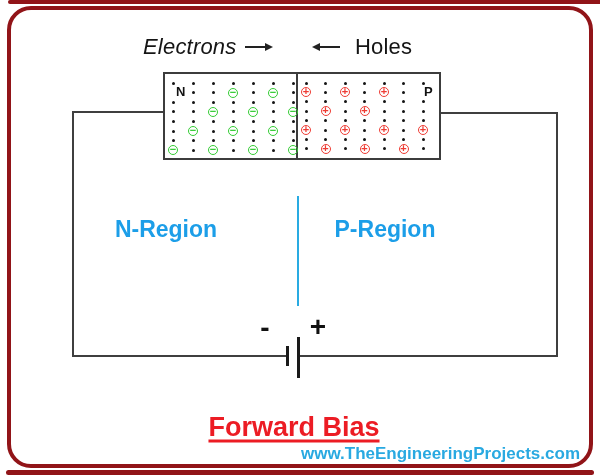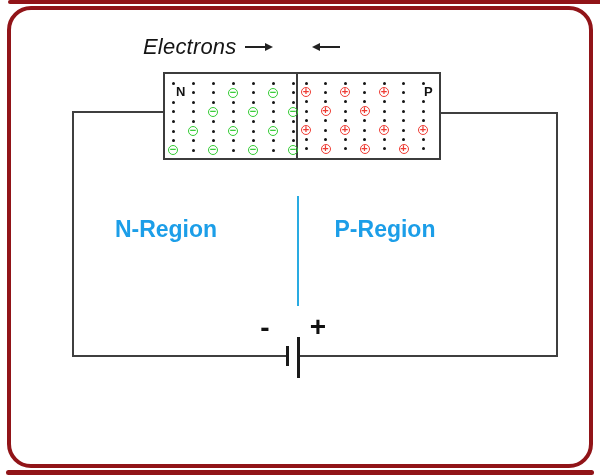--- a/index.html
+++ b/index.html
@@ -50,20 +50,21 @@
 
 <div id="stage">
 
   <div class="abs" id="top-bar"></div>
   <div class="abs" id="frame"></div>
   <div class="abs" id="bottom-bar"></div>
 
   <div class="abs carrier-label" style="left:143px;font-style:italic;">Electrons</div>
   <div class="abs arrow" id="arrow-right" style="left:245px;"></div>
   <div class="abs arrow" id="arrow-left" style="left:314px;"></div>
+  <div class="abs carrier-label" style="left:355px;">Holes</div>
 
   <div class="abs" id="diode-box"></div>
   <div class="abs" id="diode-divider"></div>
   <div class="abs np-label" style="left:176px;top:84px;">N</div>
   <div class="abs np-label" style="left:424px;top:84px;">P</div>
   <div class="abs" id="lattice-layer" style="left:0;top:0;">
       <div class="abs dot" style="left: 171.5px; top: 81.5px;"></div>
       <div class="abs dot" style="left: 191.5px; top: 81.5px;"></div>
       <div class="abs dot" style="left: 211.5px; top: 81.5px;"></div>
       <div class="abs dot" style="left: 231.5px; top: 81.5px;"></div>
@@ -184,14 +185,16 @@
   <div class="abs wire" style="left:72px;top:355px;width:215px;height:2px;"></div>
   <div class="abs wire" style="left:299px;top:355px;width:259px;height:2px;"></div>
   <div class="abs wire" style="left:556px;top:112px;width:2px;height:245px;"></div>
   <div class="abs wire" style="left:441px;top:112px;width:117px;height:2px;"></div>
 
   <div class="abs plate" style="left:286px;top:346px;width:2.5px;height:20px;"></div>
   <div class="abs plate" style="left:297px;top:337px;width:2.5px;height:41px;"></div>
   <div class="abs polarity" style="left:265px;top:328px;font-size:28px;">-</div>
   <div class="abs polarity" style="left:318px;top:327px;font-size:28px;">+</div>
 
+  <div class="abs" id="title">Forward Bias</div>
+  <div class="abs" id="watermark">www.TheEngineeringProjects.com</div>
 
 </div>
 
 </body></html>

